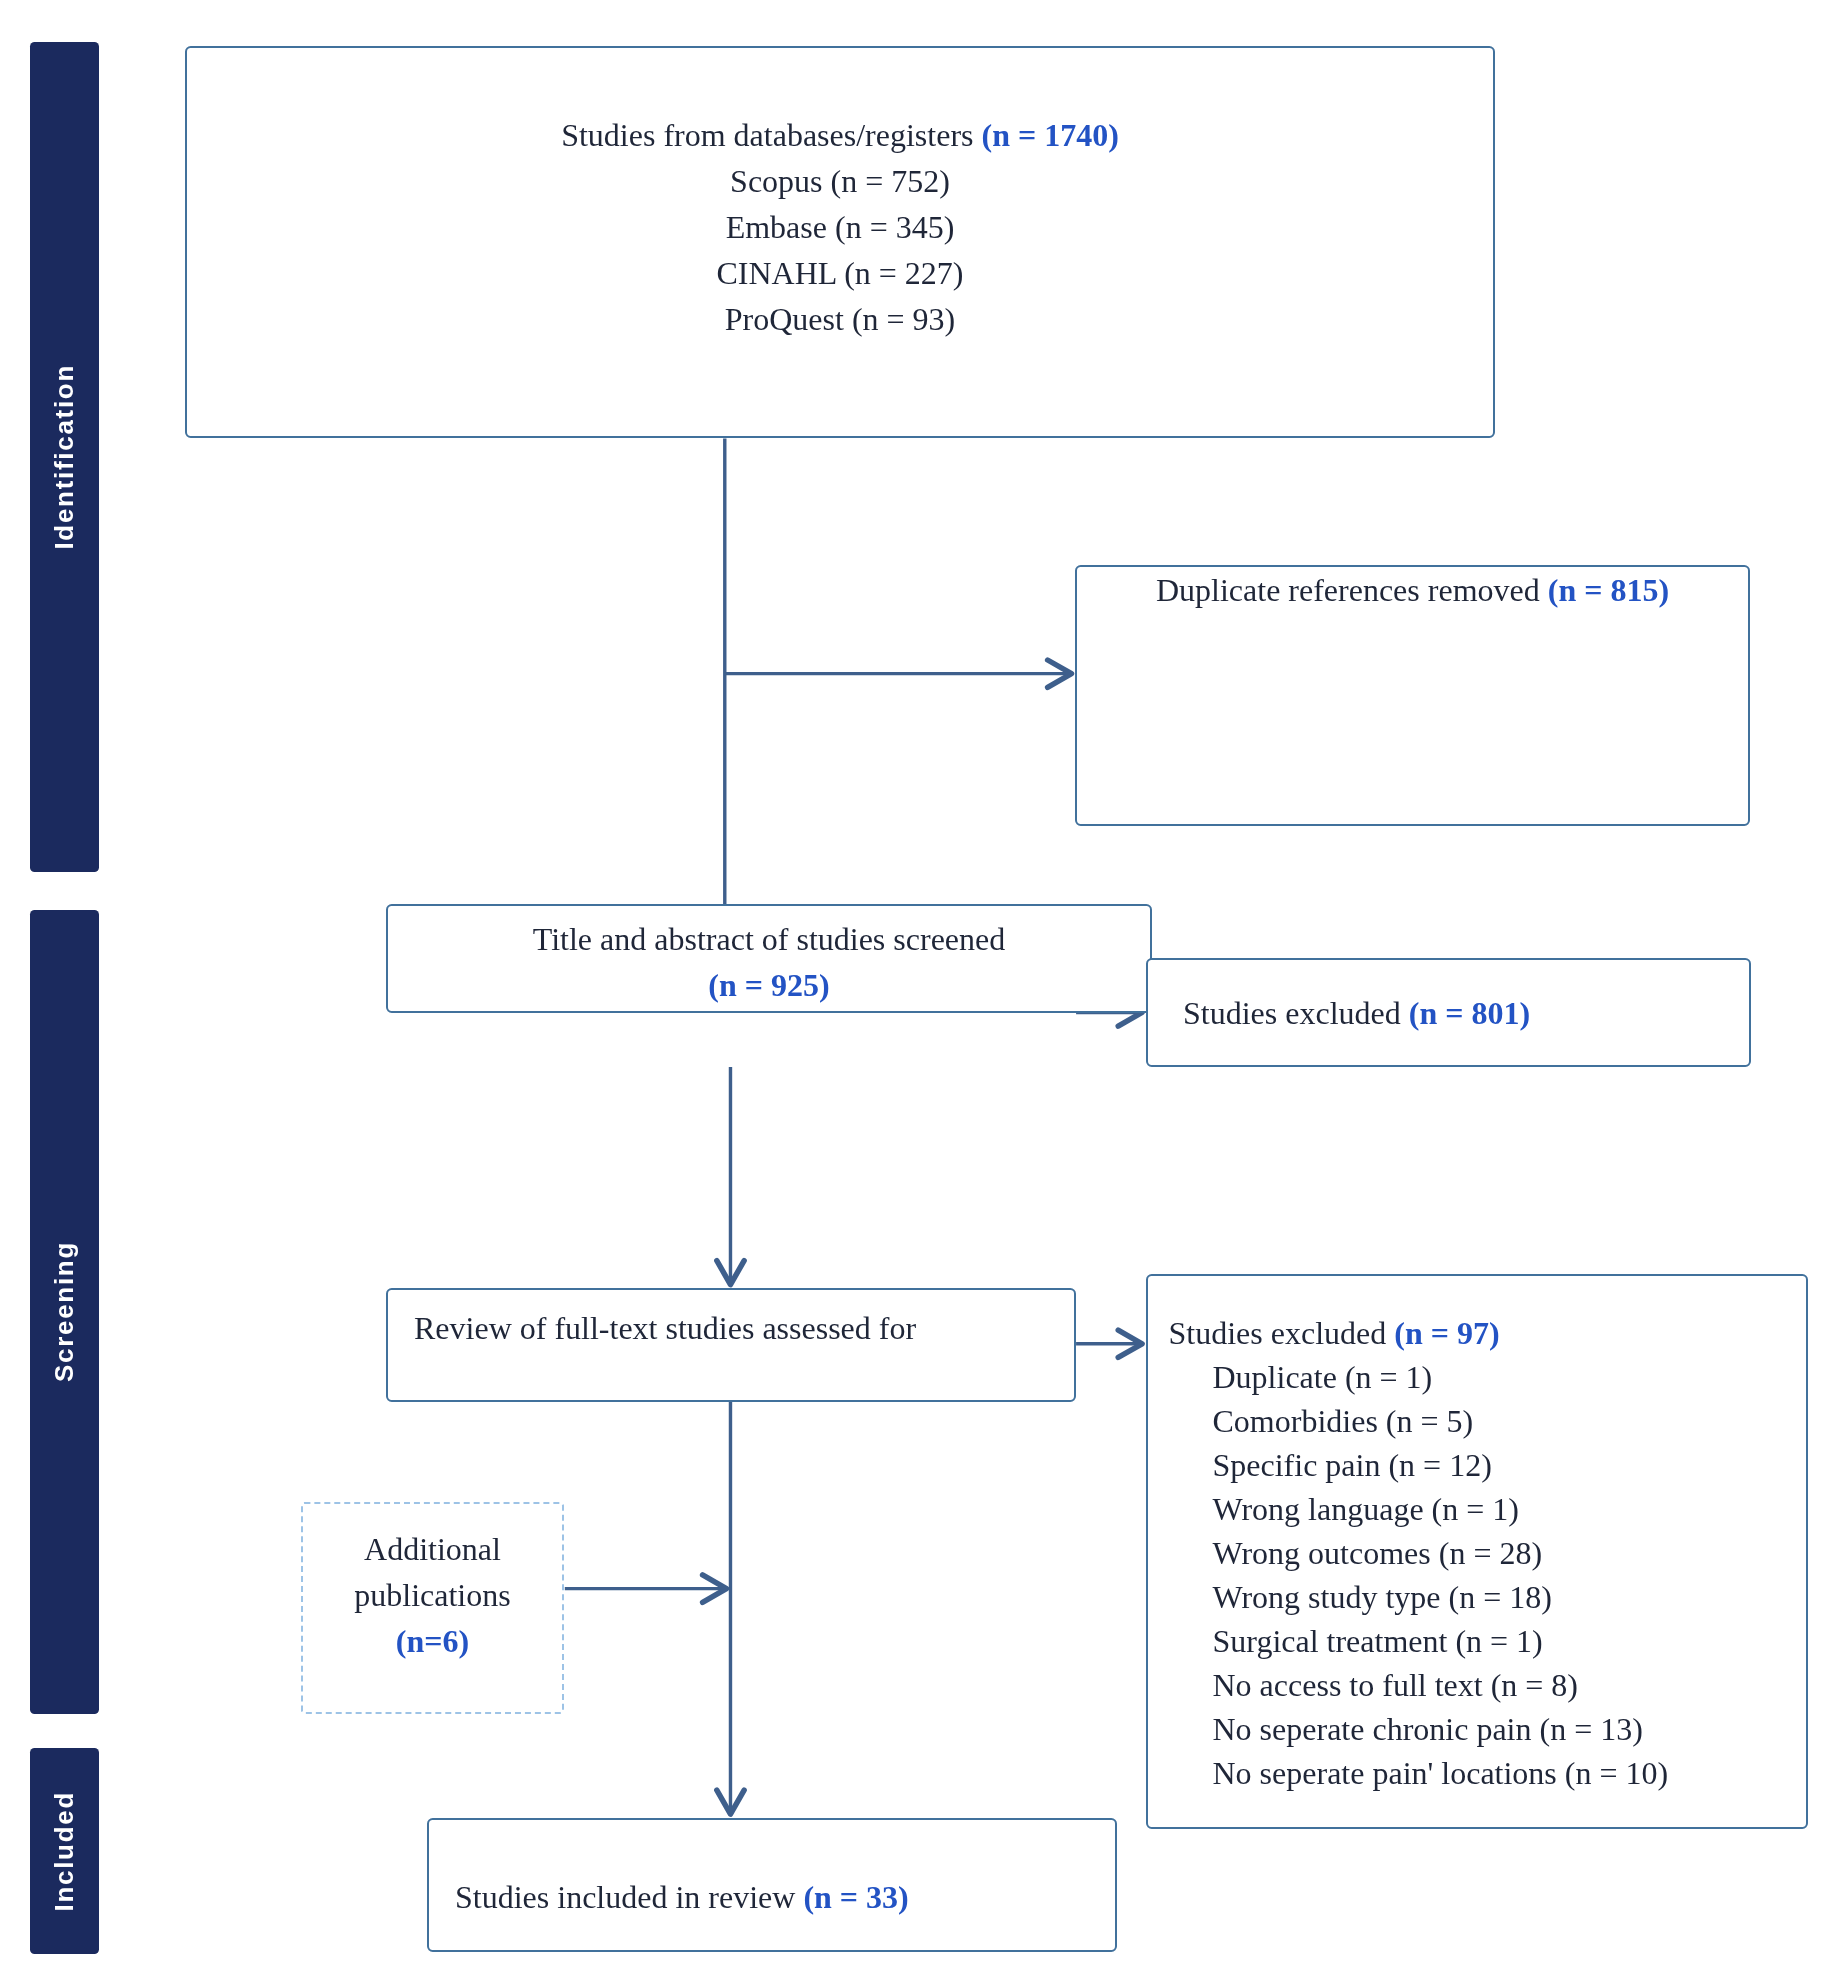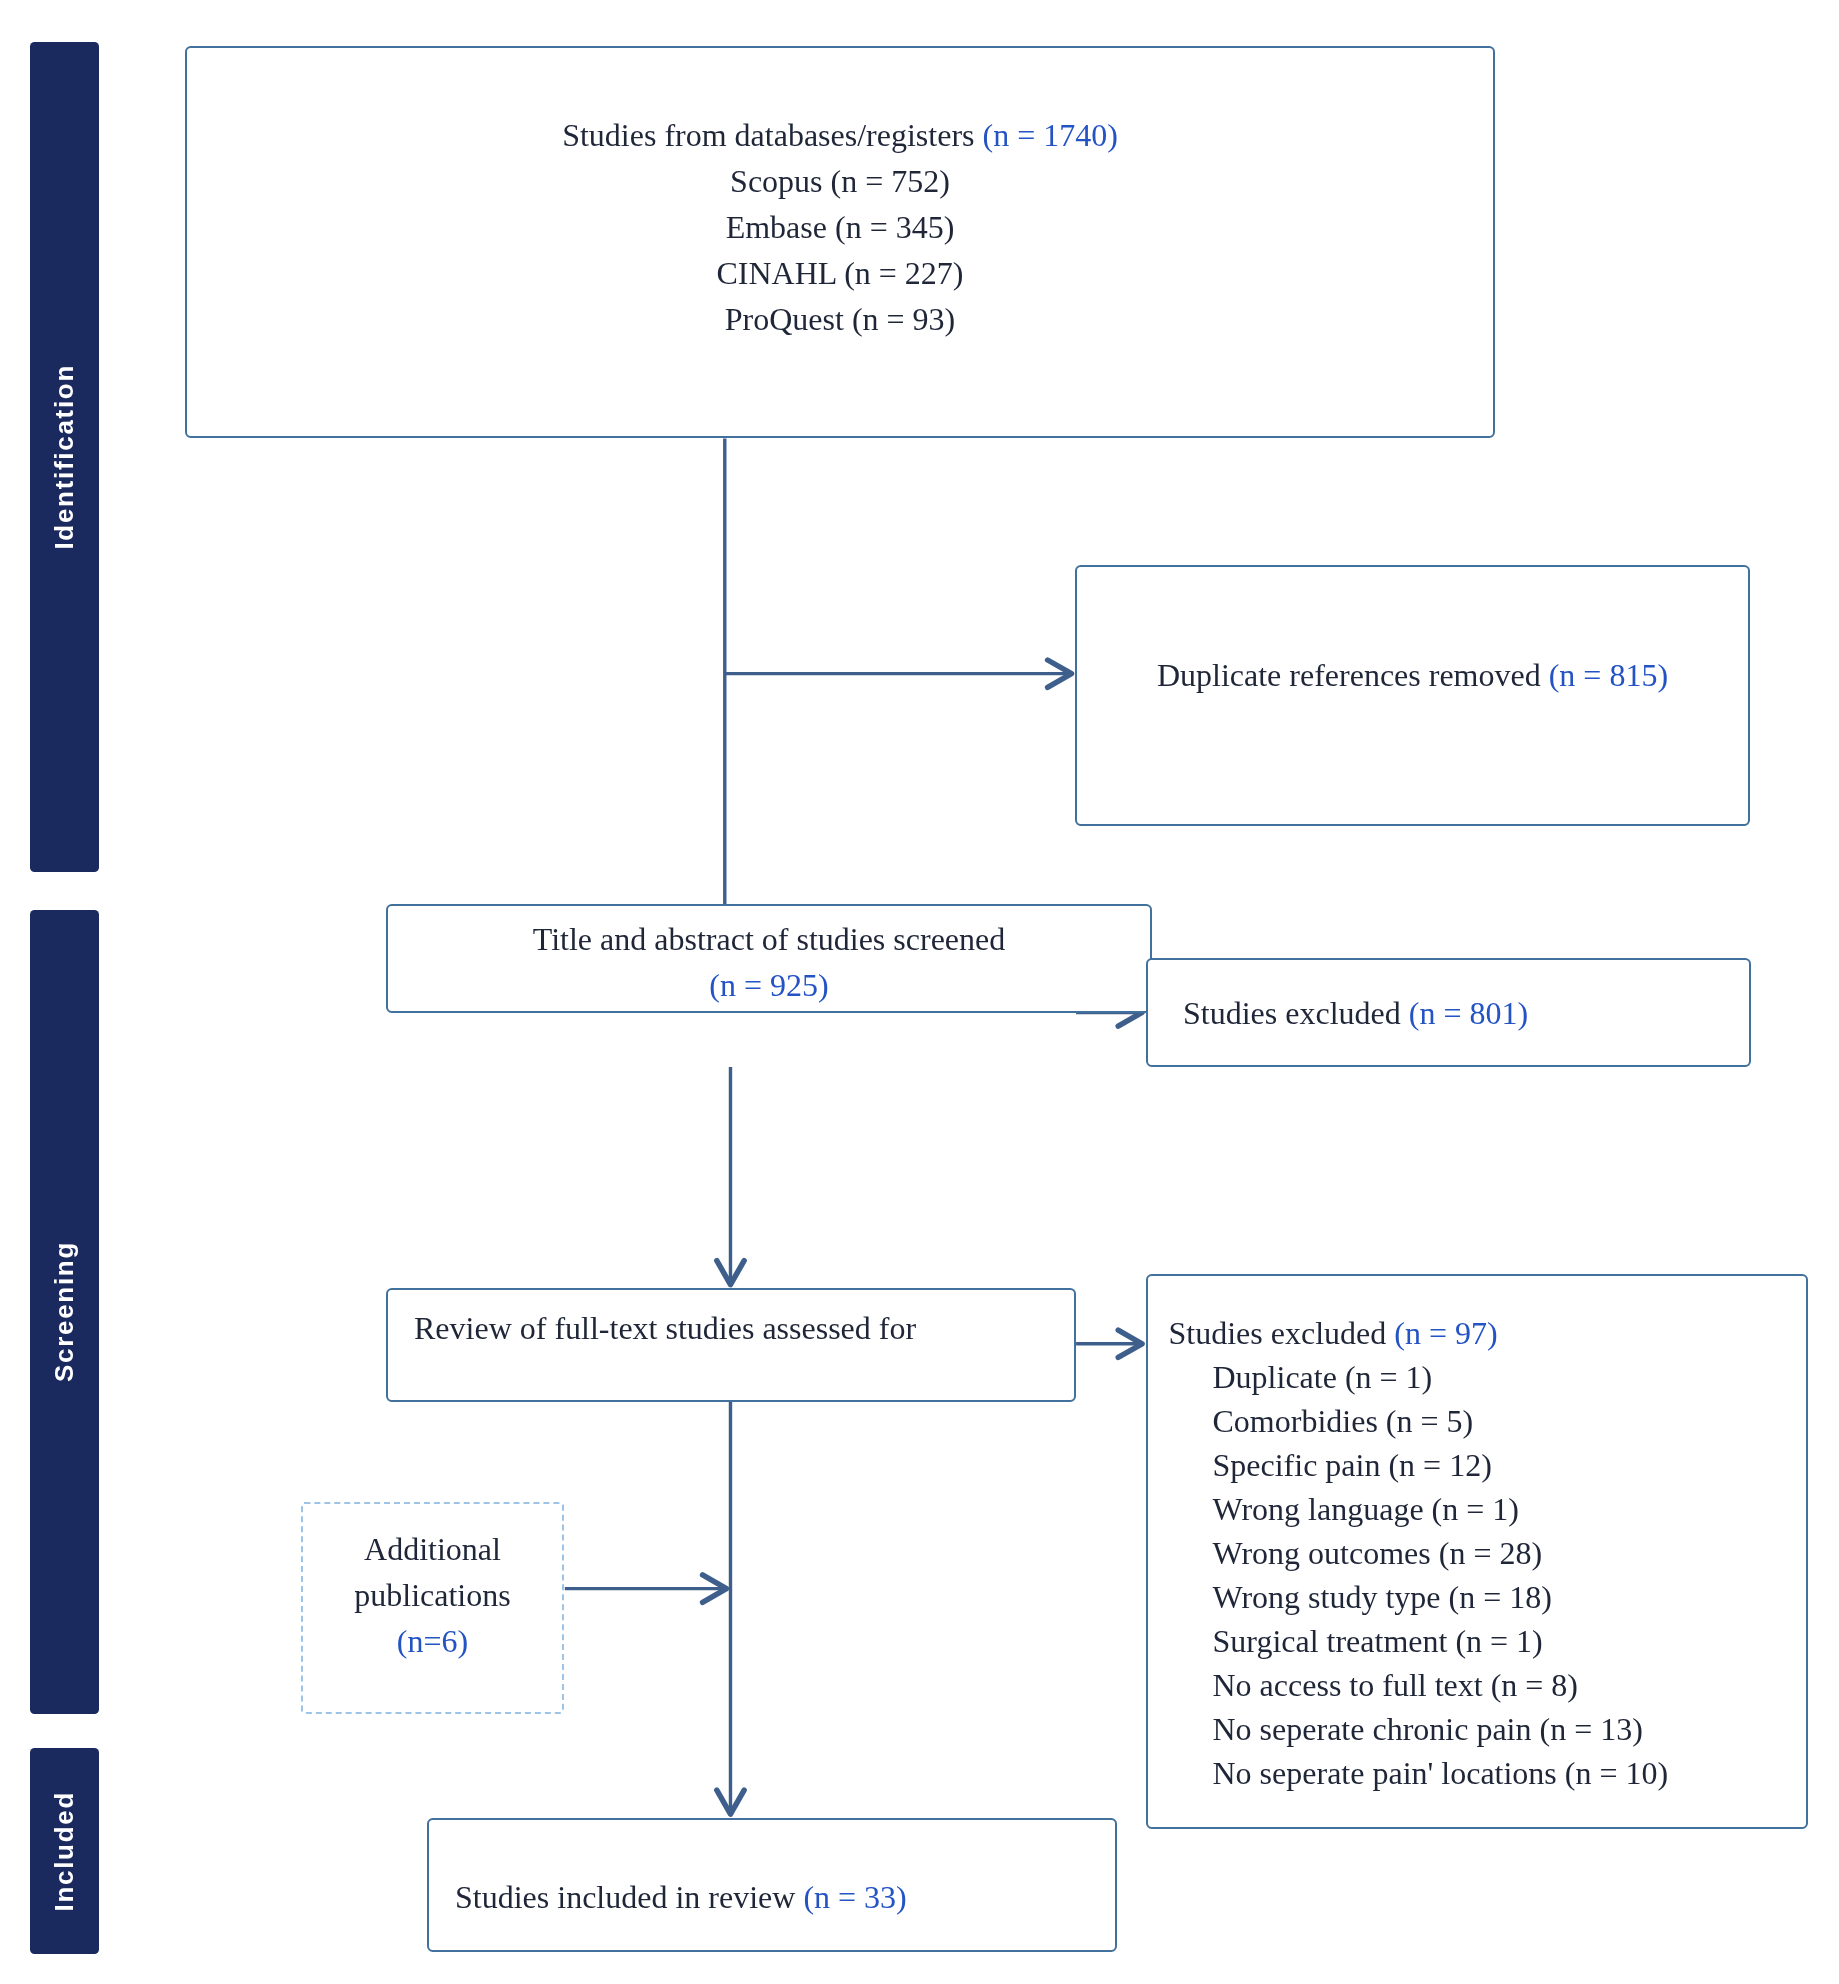--- a/index.html
+++ b/index.html
@@ -45,29 +45,29 @@
   
   .box {
     position: absolute;
     box-sizing: border-box;
     background: #ffffff;
     border: 2.3px solid #41719C;
     border-radius: 5.7px;
     font-size: 32px;
     line-height: 46px;
   }
-  .blue { color: #2353C4; font-weight: 400; }
+  .blue { color: #2353C4; font-weight: 700; }
 
   .box-sources {
     left: 185px; top: 46px; width: 1310px; height: 392px;
     padding-top: 64px; text-align: center;
   }
   .box-duplicates {
     left: 1075px; top: 565px; width: 675px; height: 261px;
-    padding-top: 85px; text-align: center;
+    text-align: center;
   }
   .box-screened {
     left: 386px; top: 904px; width: 766px; height: 109px;
     padding-top: 10.2px; text-align: center;
   }
   .box-excluded-screening {
     left: 1146px; top: 958px; width: 605px; height: 109px;
     display: flex; align-items: center; padding-left: 35px;
   }
   .box-fulltext {

